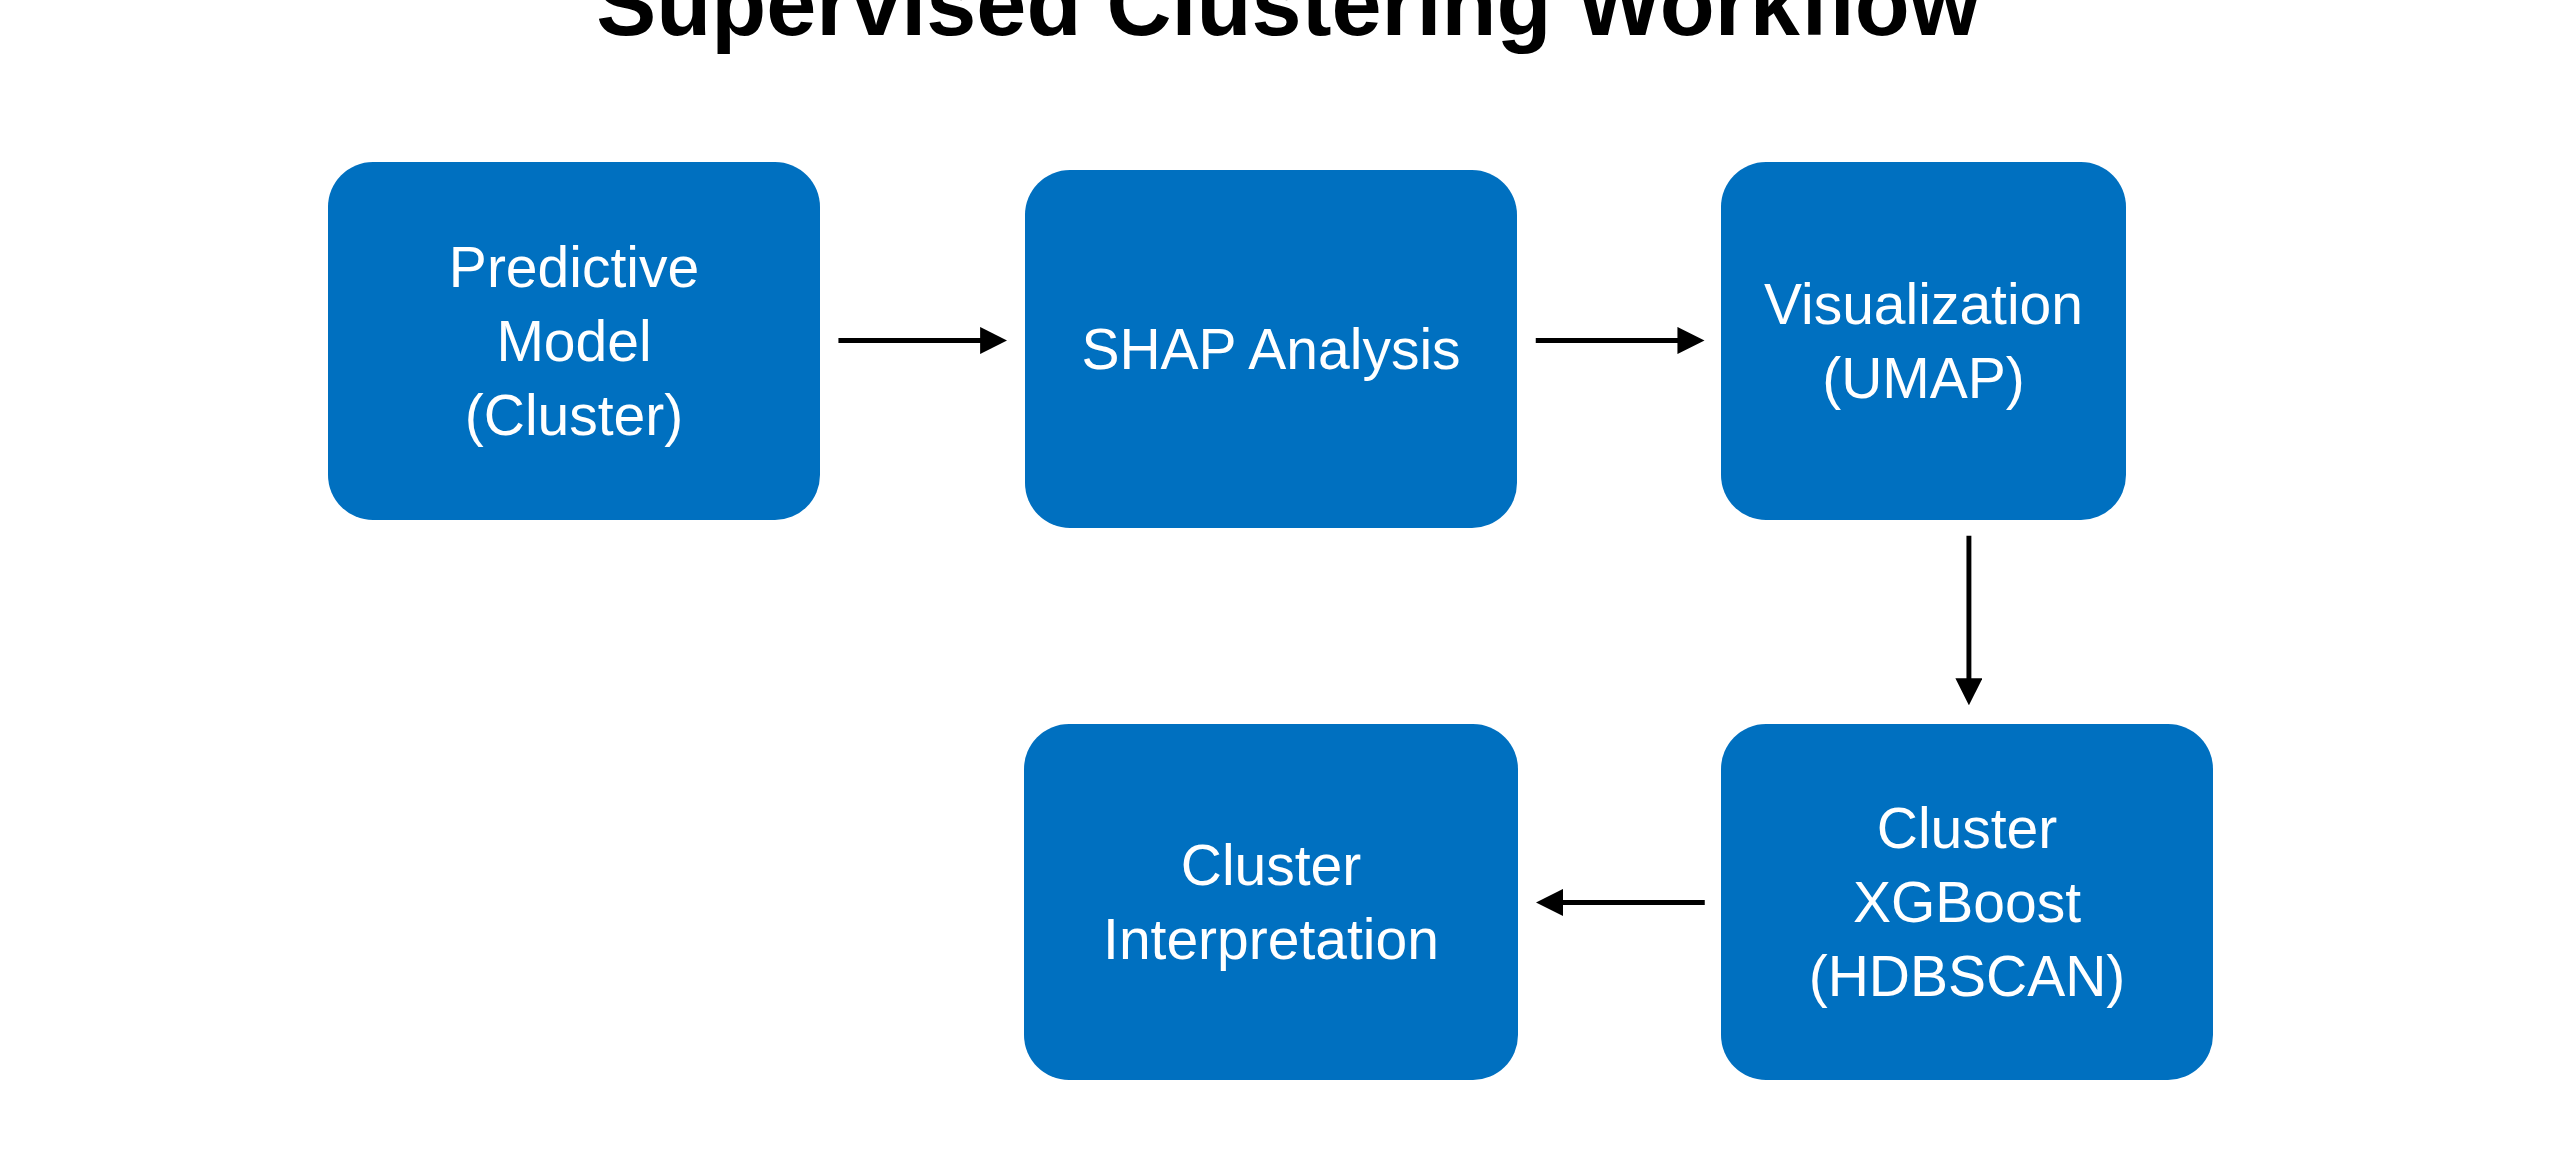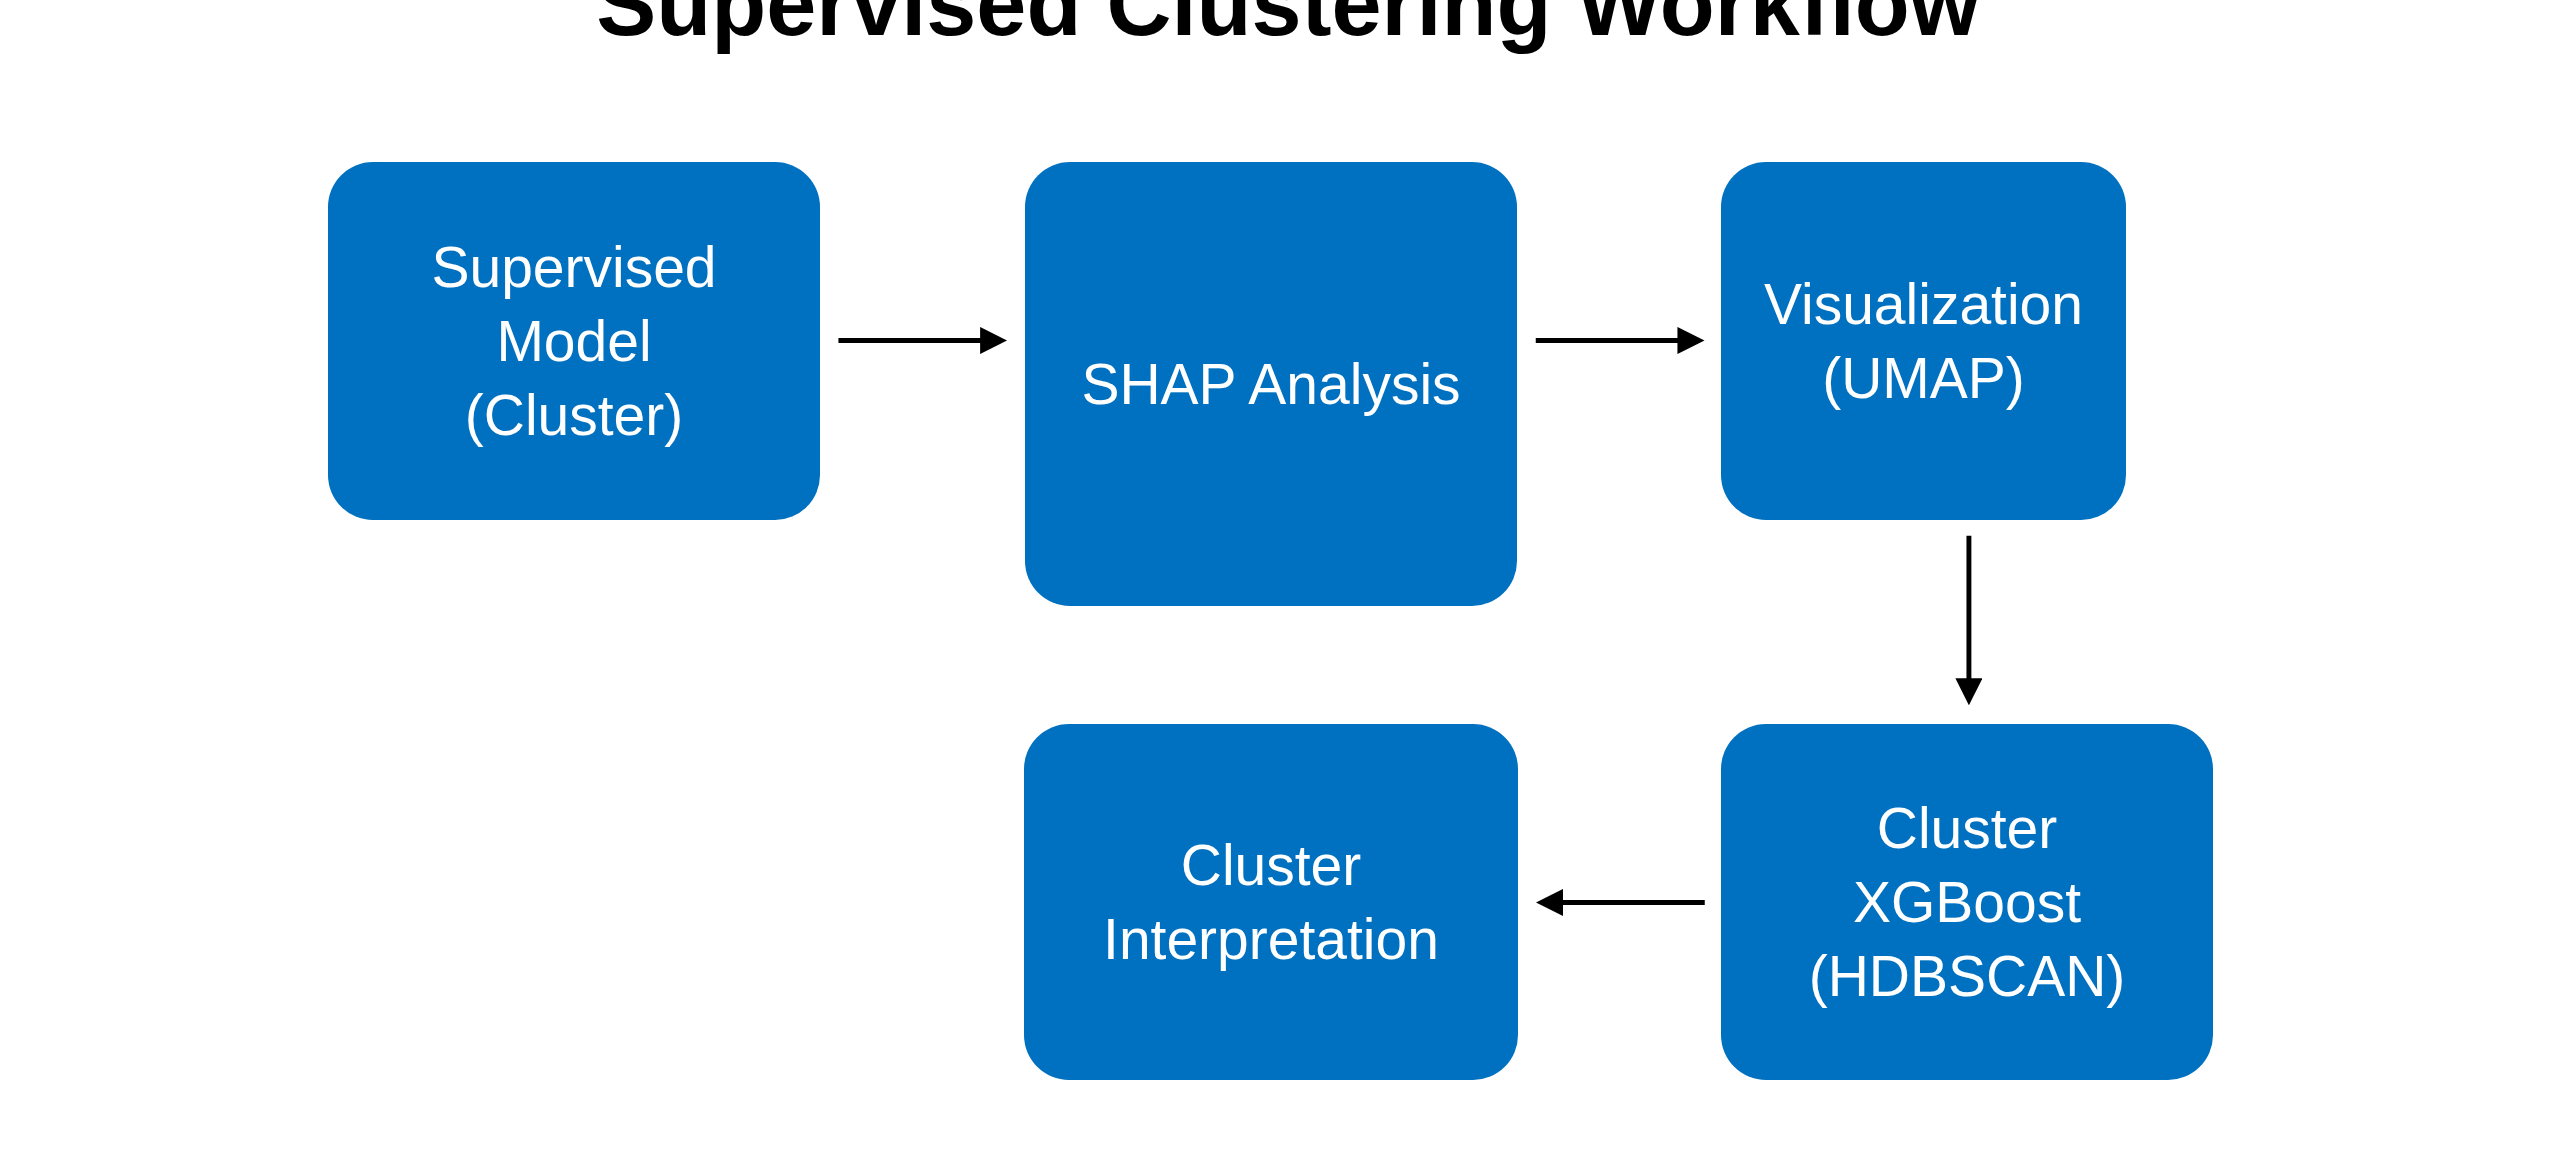--- a/index.html
+++ b/index.html
@@ -41,21 +41,21 @@
     display: flex;
     flex-direction: column;
     align-items: center;
     justify-content: center;
     text-align: center;
     font-size: 57px;
     line-height: 1.3;
   }
   .flow-node span { display: block; white-space: nowrap; }
   #node-predictive-model       { left: 328px;  top: 162px; width: 492px; height: 358px; }
-  #node-shap-analysis          { left: 1025px; top: 162px; width: 492px; height: 444px; }
+  #node-shap-analysis          { left: 1025px; top: 170px; width: 492px; height: 358px; }
   #node-visualization          { left: 1721px; top: 162px; width: 405px; height: 358px; }
   #node-cluster-analysis       { left: 1721px; top: 724px; width: 492px; height: 356px; }
   #node-cluster-interpretation { left: 1024px; top: 724px; width: 494px; height: 356px; }
   .edges-layer {
     position: absolute;
     inset: 0;
     width: 2576px;
     height: 1165px;
     pointer-events: none;
   }
@@ -69,21 +69,21 @@
   }
 </style>
 </head>
 <body style="--bg: #FFFFFF; --title-color: #000000; --box-fill: #0070C0; --box-text: #FFFFFF; --arrow-color: #000000;">
 
 <div class="canvas">
 
   <div class="diagram-title">Supervised Clustering Workflow</div>
 
   <div class="flow-node" id="node-predictive-model">
-    <span>Supervised</span>
+    <span>Predictive</span>
     <span>Model</span>
     <span>(Cluster)</span>
   </div>
 
   <div class="flow-node" id="node-shap-analysis">
     <span>SHAP Analysis</span>
   </div>
 
   <div class="flow-node" id="node-visualization">
     <span>Visualization</span>

